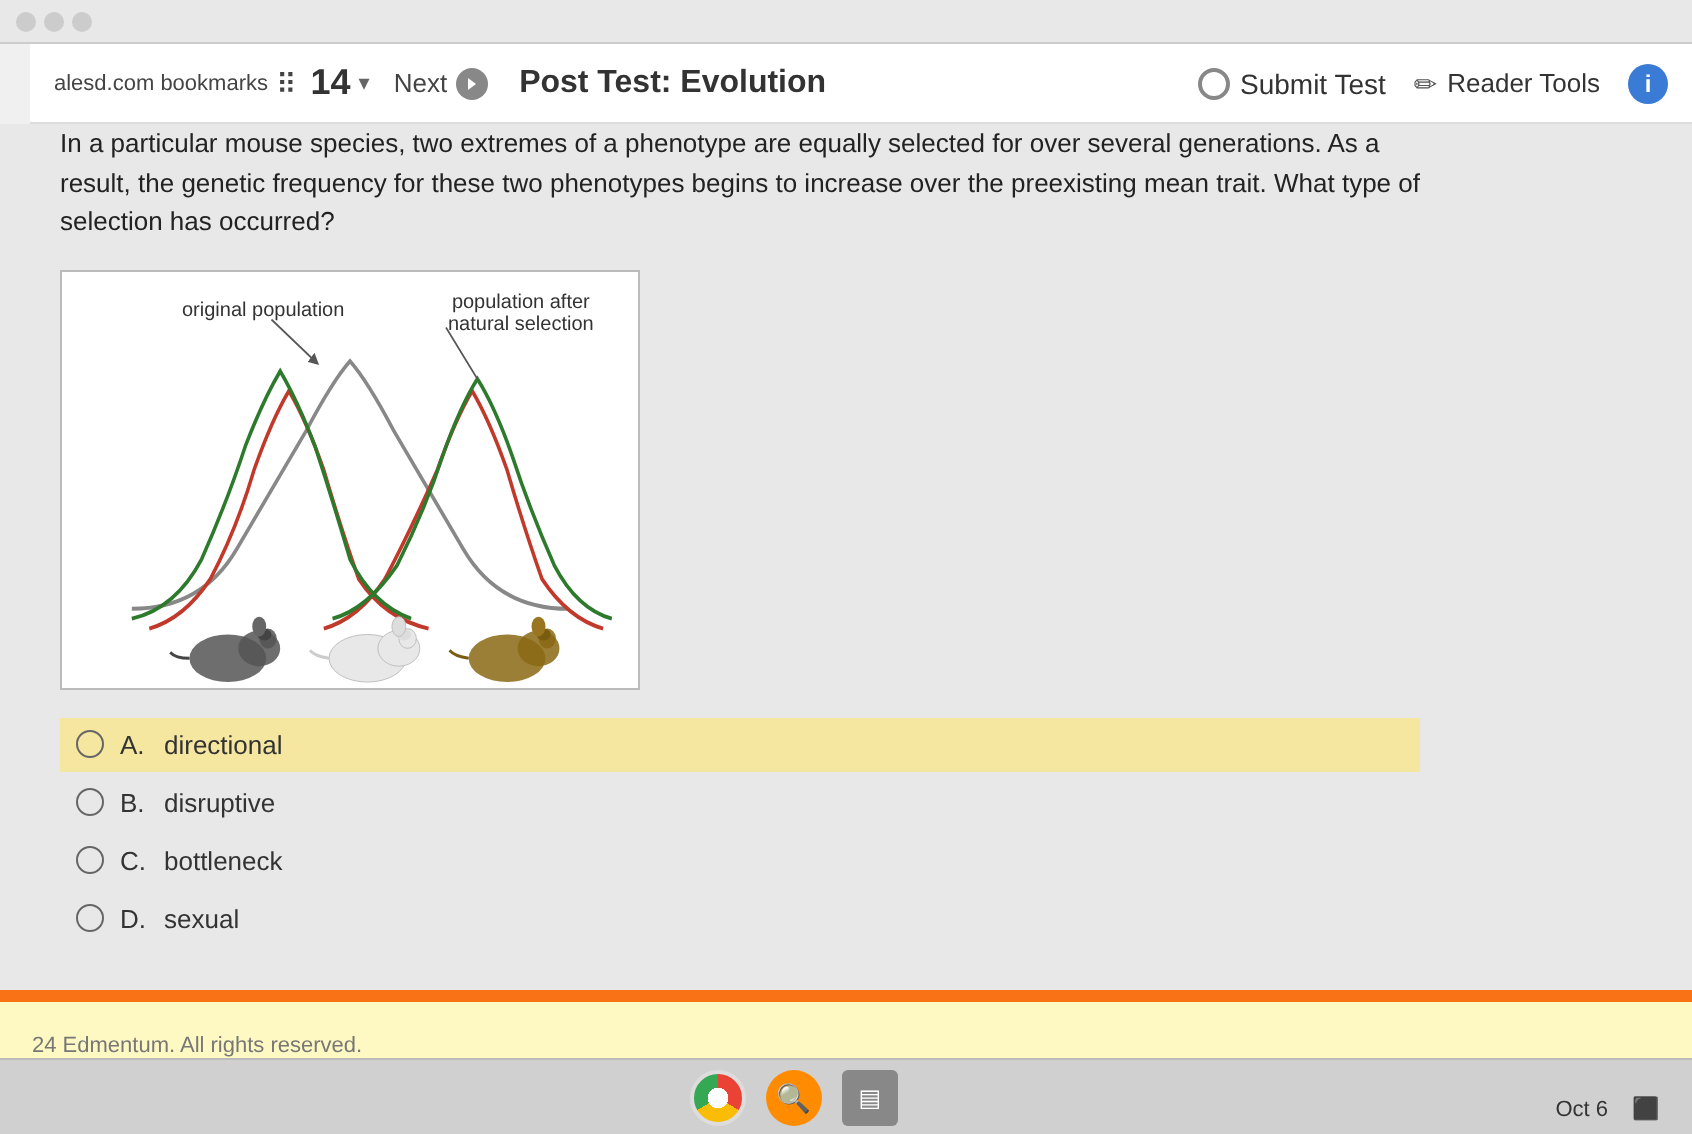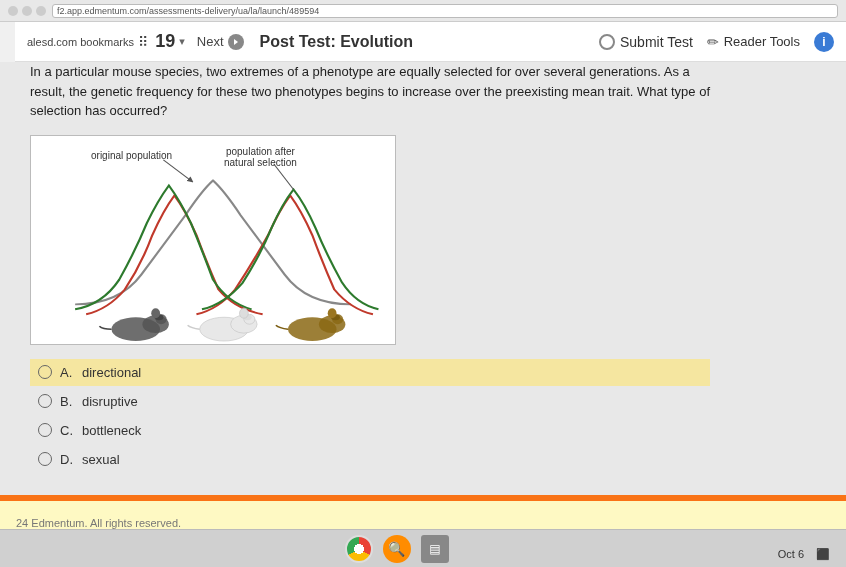--- a/index.html
+++ b/index.html
@@ -166,21 +166,21 @@
       color: #222;
       line-height: 1.5;
       margin-bottom: 14px;
       max-width: 680px;
     }
 
     
     .image-box {
       background: #fff;
       border: 1px solid #bbb;
-      width: 366px;
+      width: 290px;
       height: 210px;
       position: relative;
       margin-bottom: 14px;
       overflow: hidden;
       text-decoration: underline;
     }
 
     
     .chart-area {
       width: 100%;
@@ -304,32 +304,29 @@
   </style>
 </head>
 <body>
 
 <div class="browser-bar">
   <div class="browser-controls">
     <div class="browser-btn"></div>
     <div class="browser-btn"></div>
     <div class="browser-btn"></div>
   </div>
-  <div class="address-bar">
-    <span>f2.app.edmentum.com/assessments-delivery/ua/la/launch/489594</span>
-  </div>
 </div>
 
 <div class="top-nav">
   <div class="bookmarks-area">
     <span class="bookmarks-label">alesd.com bookmarks</span>
     <span class="bookmark-dots">⠿</span>
   </div>
 
-  <span class="question-num">19</span>
+  <span class="question-num">14</span>
   <span class="chevron-down">▾</span>
 
   <div class="next-btn">
     <span>Next</span>
     <span class="next-circle">
       <svg width="8" height="8" viewBox="0 0 8 8">
           <polygon points="2,1 6,4 2,7" fill="#fff"></polygon>
         </svg>
     </span>
   </div>

